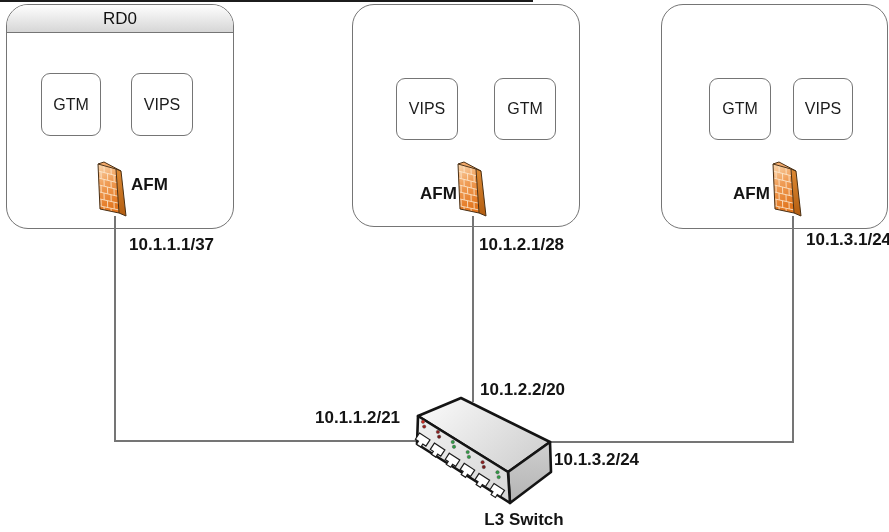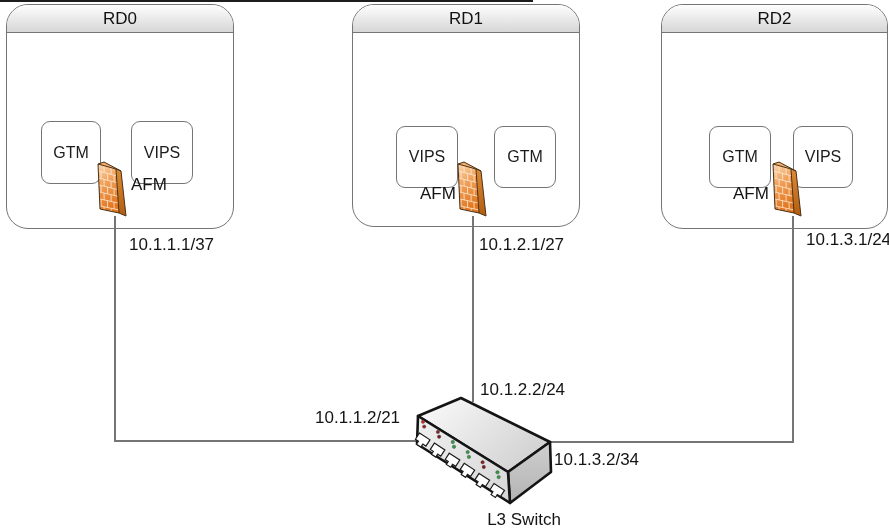--- a/index.html
+++ b/index.html
@@ -13,24 +13,24 @@
     overflow:hidden;z-index:1;
   }
   .rd-header{
     height:27px;border-bottom:1px solid #757575;
     background:linear-gradient(#fefefe,#d6d6d6);
     display:flex;align-items:center;justify-content:center;
     font-size:17px;color:#111;
   }
   .inner-box{
     position:absolute;border:1px solid #757575;border-radius:9px;background:#fff;
-    display:flex;align-items:center;justify-content:center;font-size:16px;color:#1c1c1c;margin-top:48px;
+    display:flex;align-items:center;justify-content:center;font-size:16px;color:#1c1c1c;
   }
   .overlay{position:absolute;left:0;top:0;z-index:2;pointer-events:none;}
-  .lbl{position:absolute;z-index:3;font-size:17px;line-height:17px;white-space:nowrap;color:#141414;}
+  .lbl{position:absolute;z-index:3;font-size:17px;line-height:17px;white-space:nowrap;color:#141414;font-weight:bold;}
   .lbl.center{transform:translateX(-50%);}
   .port{fill:#ffffff;stroke:#1b1b1b;stroke-width:1.2;}
   .led{stroke:#3a3a3a;stroke-width:0.4;}
   .face{stroke:#141414;stroke-width:2.6;stroke-linejoin:round;}
   .fw-edge{fill:none;stroke:#4a3015;stroke-width:1;stroke-linejoin:round;}
   .brick{fill:none;stroke:#fcebd4;stroke-width:0.9;opacity:0.9;}
 </style>
 </head>
 <body>
 
@@ -44,35 +44,29 @@
     </div>
     <div class="inner-box" style="left:34px;top:68px;width:58px;height:61px">
       <span>GTM</span>
     </div>
     <div class="inner-box" style="left:124px;top:68px;width:60px;height:61px">
       <span>VIPS</span>
     </div>
   </div>
 
   <div class="rd-box" style="left:352px;top:4px;width:226px;height:221px">
-    <div class="rd-header">
-      <span>RD1</span>
-    </div>
     <div class="inner-box" style="left:43px;top:73px;width:60px;height:60px">
       <span>VIPS</span>
     </div>
     <div class="inner-box" style="left:141px;top:73px;width:60px;height:60px">
       <span>GTM</span>
     </div>
   </div>
 
   <div class="rd-box" style="left:661px;top:4px;width:225px;height:223px">
-    <div class="rd-header">
-      <span>RD2</span>
-    </div>
     <div class="inner-box" style="left:47px;top:73px;width:60px;height:60px">
       <span>GTM</span>
     </div>
     <div class="inner-box" style="left:131px;top:73px;width:58px;height:60px">
       <span>VIPS</span>
     </div>
   </div>
 
   <svg class="overlay" width="889" height="532" viewBox="0 0 889 532">
     <defs>
@@ -155,21 +149,21 @@
     <use href="#fw" x="96" y="162"></use>
     <use href="#fw" x="456" y="162"></use>
     <use href="#fw" x="771" y="162"></use>
   </svg>
 
   <div class="lbl" style="left:131px;top:176px">AFM</div>
   <div class="lbl" style="left:420px;top:185px">AFM</div>
   <div class="lbl" style="left:733px;top:185px">AFM</div>
 
   <div class="lbl" style="left:129px;top:236px">10.1.1.1/37</div>
-  <div class="lbl" style="left:479px;top:236px">10.1.2.1/27</div>
+  <div class="lbl" style="left:479px;top:236px">10.1.2.1/28</div>
   <div class="lbl" style="left:806px;top:231px">10.1.3.1/24</div>
 
   <div class="lbl" style="left:315px;top:409px">10.1.1.2/21</div>
-  <div class="lbl" style="left:480px;top:381px">10.1.2.2/24</div>
-  <div class="lbl" style="left:554px;top:451px">10.1.3.2/34</div>
+  <div class="lbl" style="left:480px;top:381px">10.1.2.2/20</div>
+  <div class="lbl" style="left:554px;top:451px">10.1.3.2/24</div>
 
   <div class="lbl center" style="left:524px;top:511px">L3 Switch</div>
 </div>
 
 </body></html>

